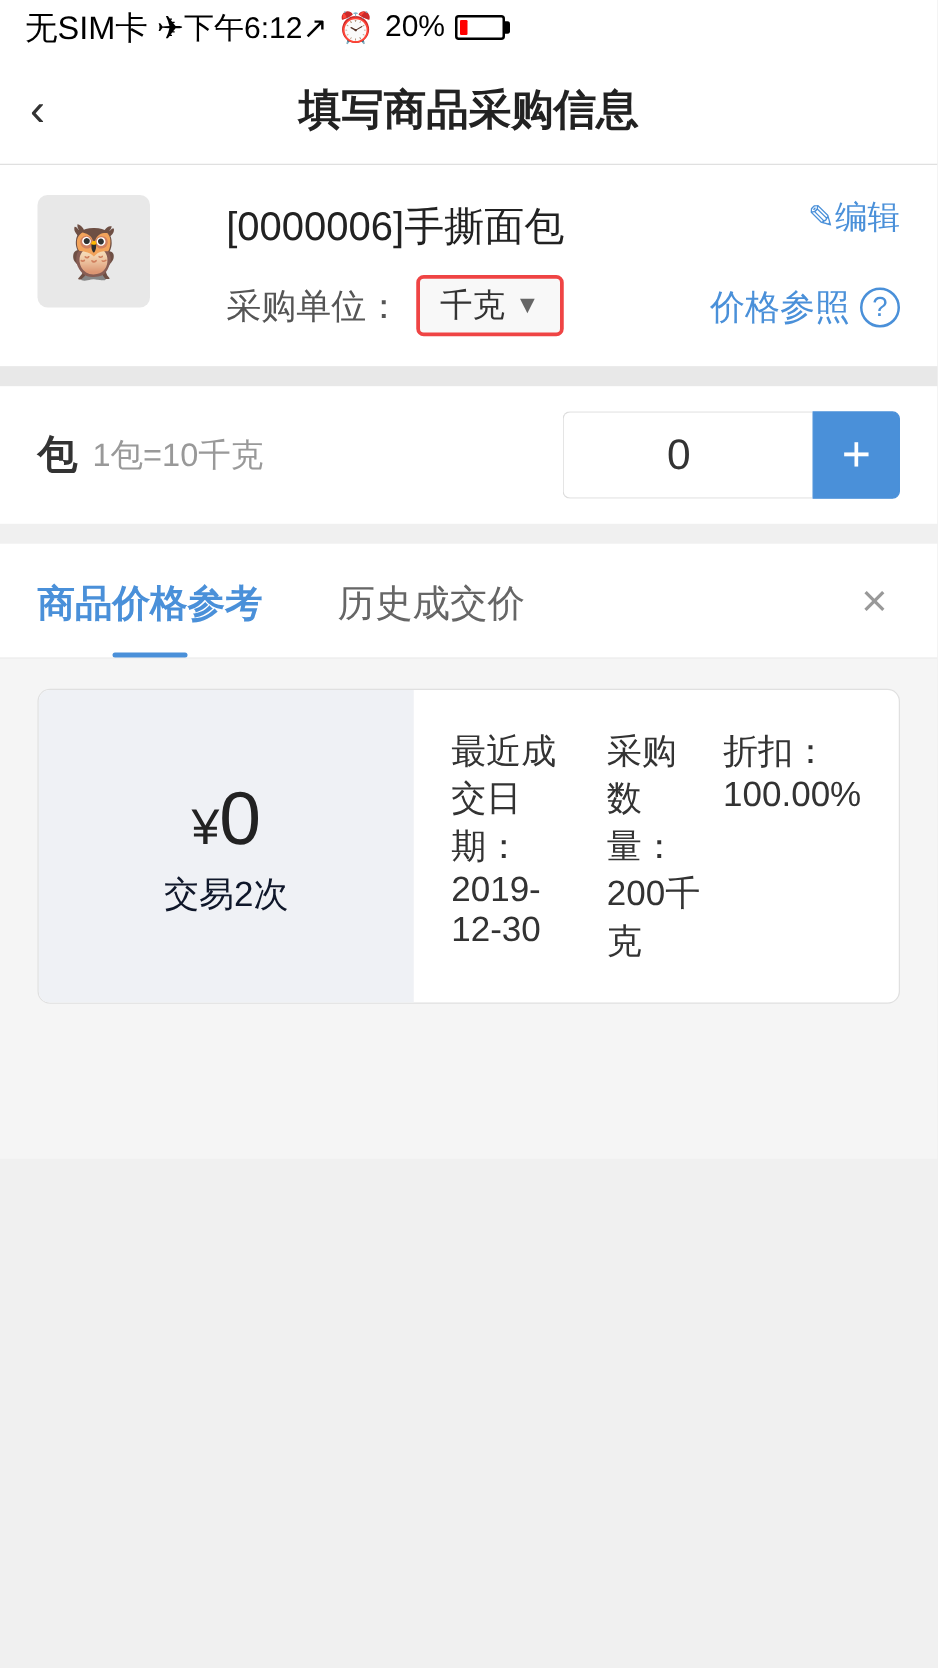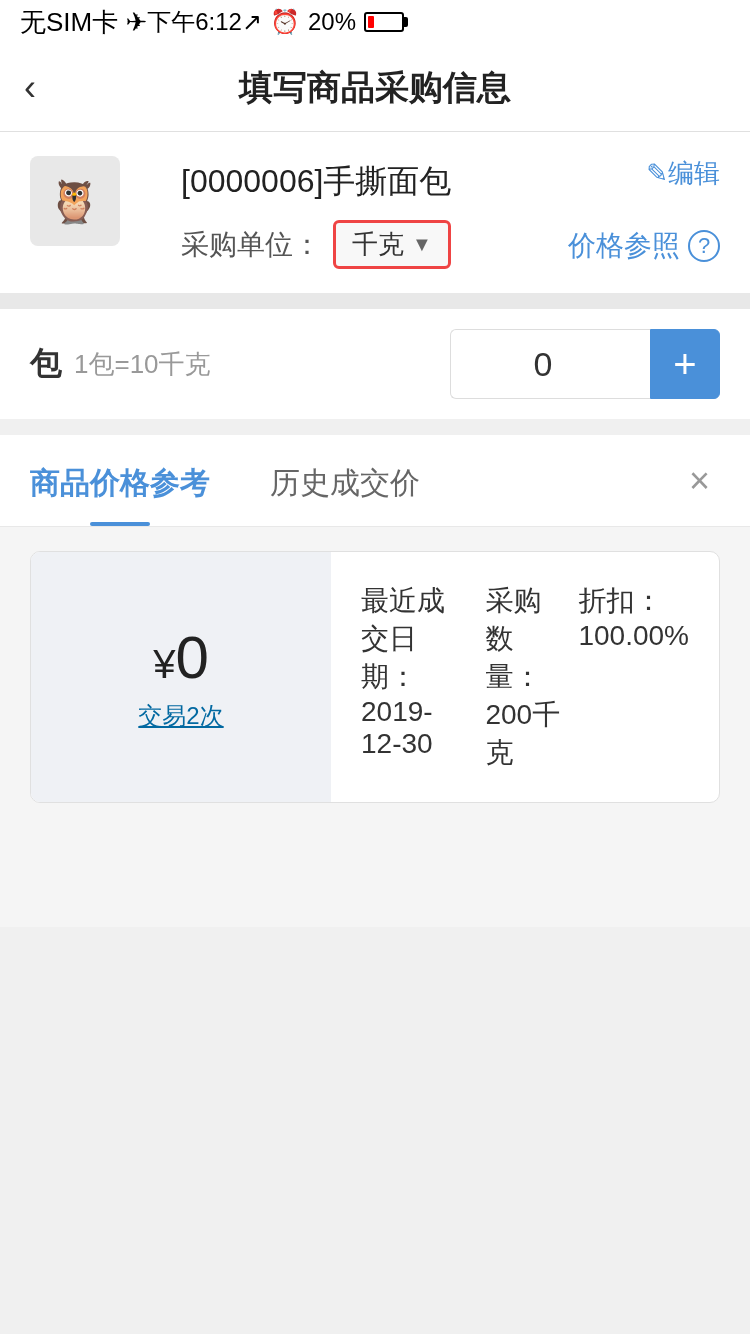--- a/index.html
+++ b/index.html
@@ -322,24 +322,23 @@
     }
     .price-amount {
       font-size: 60px;
       color: #222;
       font-weight: 400;
     }
     .price-amount-symbol {
       font-size: 40px;
     }
     .price-transactions {
-      font-size: 24px;
-      color: #0369a1;
+      font-size: 28px;
+      color: #0f172a;
       margin-top: 8px;
-      text-decoration: underline;
     }
     .price-card-right {
       flex: 1;
       padding: 30px 30px;
       display: flex;
       justify-content: center;
       gap: 14px;
     }
     .price-detail-row {
       font-size: 28px;

